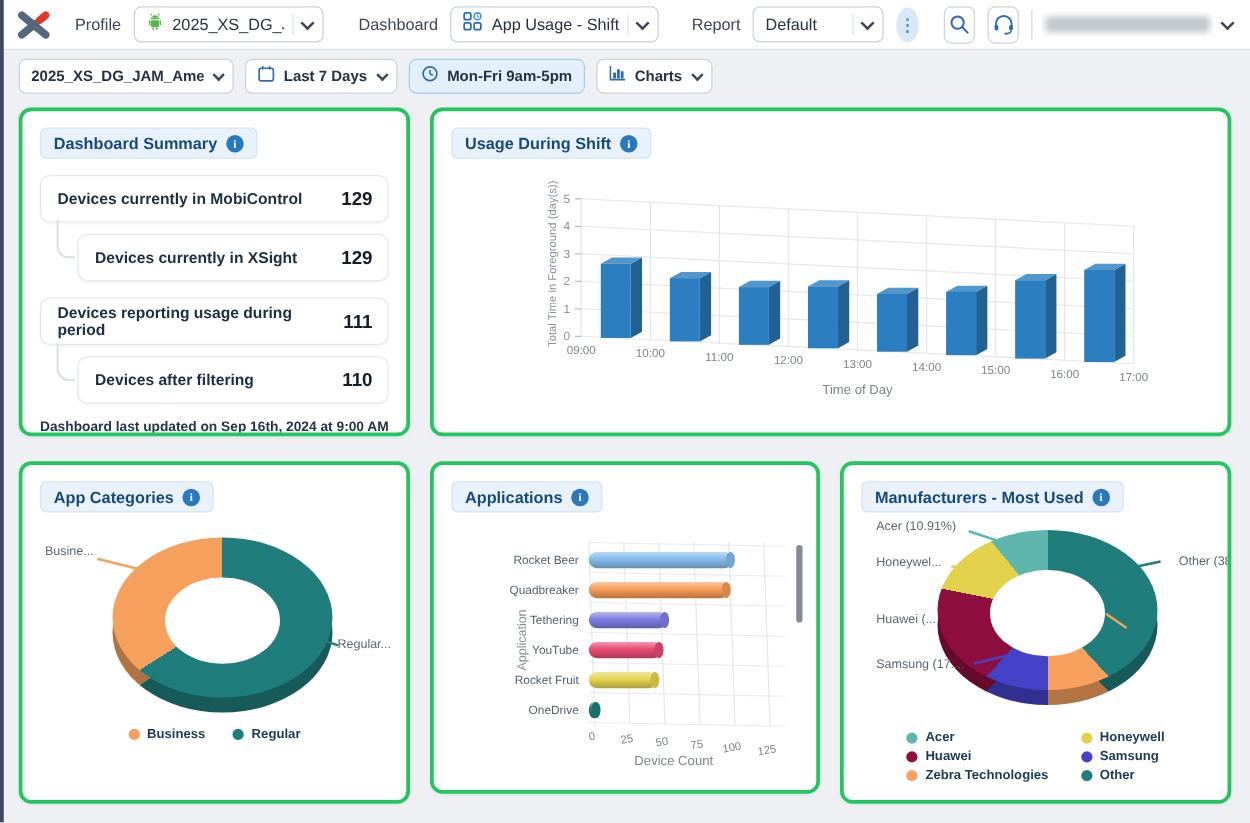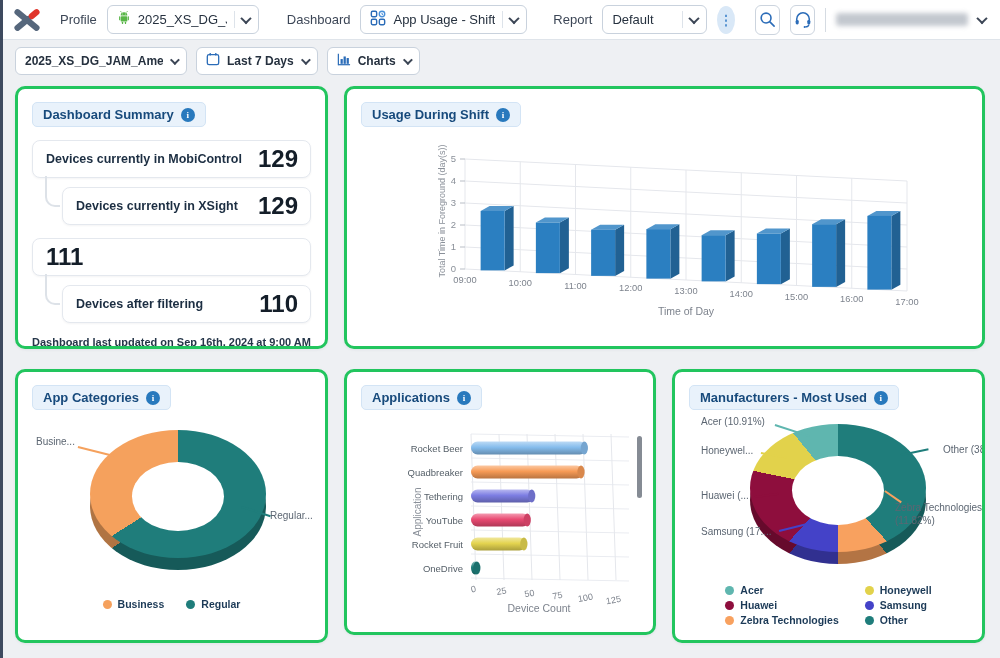--- a/index.html
+++ b/index.html
@@ -42,39 +42,39 @@
   .info-dot { width:14px; height:14px; border-radius:50%; background:#2879bd; color:#fff; font-size:9px; font-weight:bold; font-family:"Liberation Serif", serif; display:inline-flex; align-items:center; justify-content:center; }
 
   
   #summary-rows { margin-top:13px; }
   .srow-wrap { position:relative; margin-bottom:9px; }
   .srow { display:flex; justify-content:space-between; align-items:center; height:38px; border:1px solid #e4e8ee; border-radius:8px; background:#fff; box-shadow:0 1px 2px rgba(30,40,60,.05); padding:0 12px 0 13px; }
   .srow-wrap.indent .srow { margin-left:30px; }
   .srow-wrap.indent { margin-bottom:13px; }
   .connector { position:absolute; left:13px; top:-11px; width:15px; height:31px; border-left:2px solid #dde2e8; border-bottom:2px solid #dde2e8; border-bottom-left-radius:10px; }
   .srow-label { font-size:12.5px; font-weight:bold; color:#1c2e42; }
-  .srow-value { font-size:24px; font-weight:bold; color:#141e29; }
+  .srow-value { font-size:15px; font-weight:bold; color:#141e29; }
   .summary-footer { text-align:center; font-size:11px; font-weight:bold; color:#253649; margin-top:4px; }
 
   
   svg text { font-family:"Liberation Sans", sans-serif; }
   #usage-chart { margin-top:2px; }
   #apps-chart { margin-top:2px; }
 
   
   .donut-zone { position:relative; height:166px; margin-top:4px; }
   .donut { position:absolute; width:176px; height:128px; }
   .donut .layer { position:absolute; left:0; width:100%; height:100%; border-radius:50%; }
   .donut .depth { top:12px; }
   .donut .main { top:0; cursor:pointer; }
   .donut .hole { position:absolute; left:24%; top:25%; width:52%; height:54%; border-radius:50%; background:#fff; }
   .callout { position:absolute; font-size:10px; color:#5c6672; white-space:nowrap; }
   .callout.wrap { white-space:normal; line-height:1.25; }
   .lead-line { position:absolute; height:1.5px; transform-origin:left center; }
-  .legend { display:flex; justify-content:center; gap:22px; margin-top:18px; }
+  .legend { display:flex; justify-content:center; gap:22px; margin-top:1px; }
   .legend-grid { display:grid; grid-template-columns:auto auto; gap:3px 26px; justify-content:center; margin-top:4px; }
   .legend-item { display:flex; align-items:center; gap:6px; font-size:10.5px; font-weight:bold; color:#1c3a57; }
   .legend-dot { width:9px; height:9px; border-radius:50%; flex:0 0 auto; }
 </style>
 </head>
 <body>
 
 <div class="screen">
   <div class="left-edge"></div>
 
@@ -163,20 +163,30 @@
       <span>
         <svg width="14" height="14" viewBox="0 0 16 16">
           <rect x="1.5" y="3" width="13" height="11.5" rx="2" fill="none" stroke="#2b6cb8" stroke-width="1.5"></rect>
           <line x1="4.8" y1="1.2" x2="4.8" y2="4" stroke="#2b6cb8" stroke-width="1.5"></line>
           <line x1="11.2" y1="1.2" x2="11.2" y2="4" stroke="#2b6cb8" stroke-width="1.5"></line>
         </svg>
       </span>
       <span class="select-text">Last 7 Days</span>
       <span class="fchev"></span>
     </div>
+    <div class="fselect active">
+      <span>
+        <svg width="14" height="14" viewBox="0 0 16 16">
+          <circle cx="8" cy="8" r="6.3" fill="none" stroke="#2b6cb8" stroke-width="1.5"></circle>
+          <line x1="8" y1="4.5" x2="8" y2="8.2" stroke="#2b6cb8" stroke-width="1.4"></line>
+          <line x1="8" y1="8.2" x2="10.6" y2="9.4" stroke="#2b6cb8" stroke-width="1.4"></line>
+        </svg>
+      </span>
+      <span class="select-text">Mon-Fri 9am-5pm</span>
+    </div>
     <div class="fselect">
       <span>
         <svg width="14" height="13" viewBox="0 0 16 15">
           <line x1="1.5" y1="1" x2="1.5" y2="14" stroke="#2b6cb8" stroke-width="1.4"></line>
           <line x1="1.5" y1="13.5" x2="15" y2="13.5" stroke="#2b6cb8" stroke-width="1.4"></line>
           <rect x="4" y="7" width="2.6" height="5.5" fill="#2b6cb8"></rect>
           <rect x="7.5" y="4" width="2.6" height="8.5" fill="#2b6cb8"></rect>
           <rect x="11" y="5.8" width="2.6" height="6.7" fill="#2b6cb8"></rect>
         </svg>
       </span>
@@ -201,20 +211,21 @@
           </div>
           <div class="srow-wrap indent">
             <div class="connector"></div>
             <div class="srow">
               <span class="srow-label">Devices currently in XSight</span>
               <span class="srow-value">129</span>
             </div>
           </div>
           <div class="srow-wrap">
             <div class="srow">
+              <span class="srow-label">Devices reporting usage during period</span>
               <span class="srow-value">111</span>
             </div>
           </div>
           <div class="srow-wrap indent">
             <div class="connector"></div>
             <div class="srow">
               <span class="srow-label">Devices after filtering</span>
               <span class="srow-value">110</span>
             </div>
           </div>
@@ -444,21 +455,20 @@
         <div class="callout" style="left:12px; top:2px">Acer (10.91%)</div>
         <div class="lead-line" style="left: 86px; top: 10px; width: 36px; transform: rotate(18deg); background: rgb(95, 182, 175);"></div>
         <div class="callout" style="left:12px; top:31px">Honeywel...</div>
         <div class="lead-line" style="left: 72px; top: 38px; width: 26px; transform: rotate(10deg); background: rgb(226, 210, 75);"></div>
         <div class="callout" style="left:12px; top:76px">Huawei (...</div>
         <div class="lead-line" style="left: 66px; top: 82px; width: 24px; transform: rotate(-8deg); background: rgb(142, 14, 61);"></div>
         <div class="callout" style="left:12px; top:112px">Samsung (17....</div>
         <div class="lead-line" style="left: 90px; top: 116px; width: 30px; transform: rotate(-14deg); background: rgb(68, 66, 200);"></div>
         <div class="callout" style="left:254px; top:30px">Other (38...</div>
         <div class="lead-line" style="left: 212px; top: 40px; width: 28px; transform: rotate(-12deg); background: rgb(31, 125, 123);"></div>
-        <div class="callout wrap" style="left:206px; top:88px; width:90px">Zebra Technologies (11.82%)</div>
         <div class="lead-line" style="left: 196px; top: 76px; width: 20px; transform: rotate(35deg); background: rgb(248, 161, 95);"></div>
       </div>
       <div class="legend-grid" id="manu-legend">
           <div class="legend-item">
             <span class="legend-dot" style="background: rgb(95, 182, 175);"></span>
             <span>Acer</span>
           </div>
           <div class="legend-item">
             <span class="legend-dot" style="background: rgb(226, 210, 75);"></span>
             <span>Honeywell</span>

